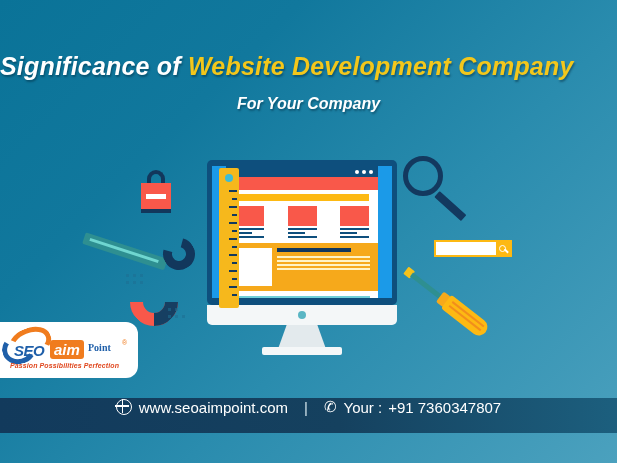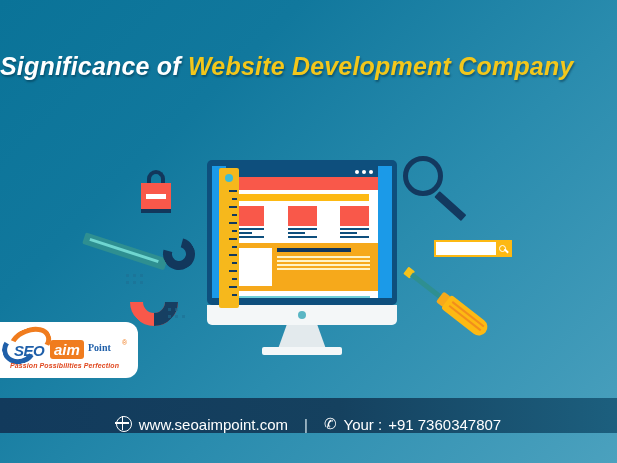--- a/index.html
+++ b/index.html
@@ -107,37 +107,38 @@
   .lg-seo{position:absolute;left:24px;top:20px;font-size:15px;font-weight:bold;font-style:italic;color:#1f5fa9;letter-spacing:-.5px;}
   .lg-aim{position:absolute;left:60px;top:18px;background:#f07c1e;color:#fff;font-size:15px;
     font-weight:bold;font-style:italic;padding:1px 4px;border-radius:3px;}
   .lg-point{position:absolute;left:98px;top:20px;font-size:10px;font-weight:bold;color:#1f5fa9;font-family:Liberation Serif, serif;}
   .lg-reg{position:absolute;left:132px;top:17px;font-size:7px;color:#f07c1e;}
   .lg-tag{position:absolute;left:20px;top:40px;font-size:7px;font-weight:bold;font-style:italic;color:#e0481f;letter-spacing:.1px;}
 
   
   .foot{position:absolute;left:0;top:398px;width:617px;height:35px;
     background:linear-gradient(90deg,#123a5c 0%,#15415f 55%,#1c5f7e 100%);
-    display:flex;align-items:flex-end;justify-content:center;}
+    display:flex;align-items:flex-start;justify-content:center;}
   .foot-txt{color:#fff;font-size:15px;display:flex;align-items:center;}
   .foot-sep{margin:0 16px;color:#cfe2ea;}
   .gicon{display:inline-block;width:14px;height:14px;border:1.4px solid #fff;border-radius:50%;
     position:relative;margin-right:7px;}
   .gicon:after{content:"";position:absolute;left:5.2px;top:-1.4px;width:1.4px;height:14px;background:#fff;}
   .gicon:before{content:"";position:absolute;left:-1.4px;top:5.2px;width:14px;height:1.4px;background:#fff;}
   .picon{margin-right:7px;font-size:15px;}
 </style>
 </head>
 <body>
 
 <div id="banner">
 
   <div class="headline">
     <span class="h-white">Significance of </span><span class="h-gold">Website Development Company</span>
   </div>
+  <div class="subhead">For Your Company</div>
 
   <div class="wr-handle">
       <div class="wr-shine"></div>
     </div>
   <div class="wr-head"></div>
 
   <div class="lock-sh"></div>
   <div class="lock-body"></div>
   <div class="lock-slot"></div>
   <div class="lock-foot"></div>

